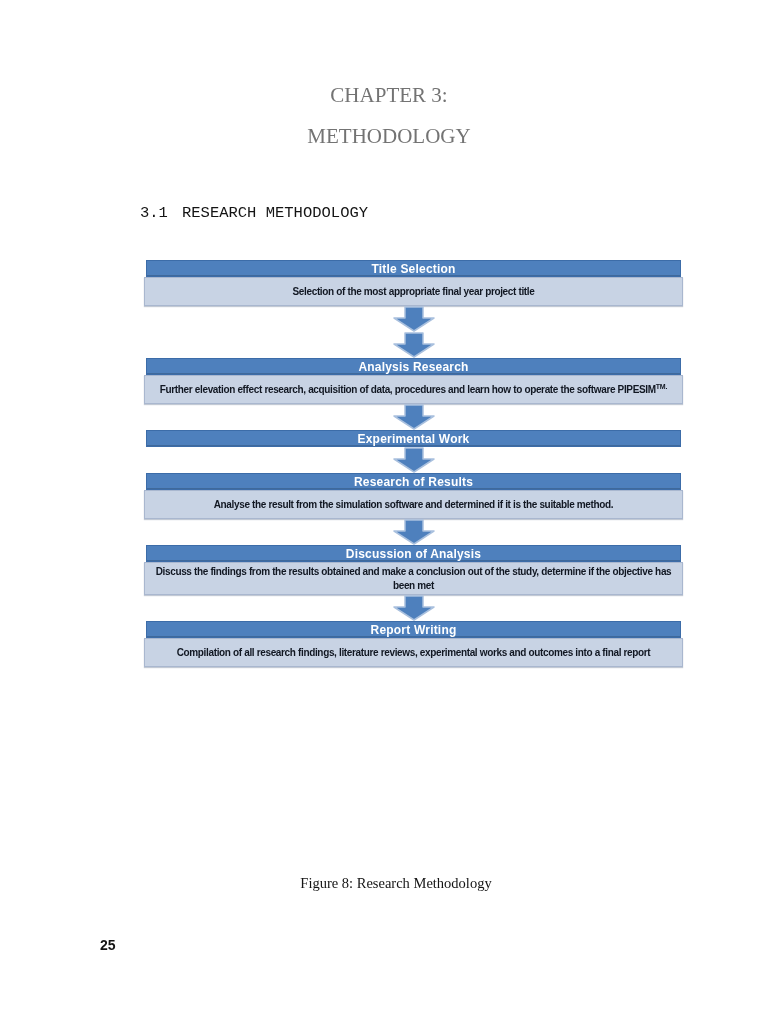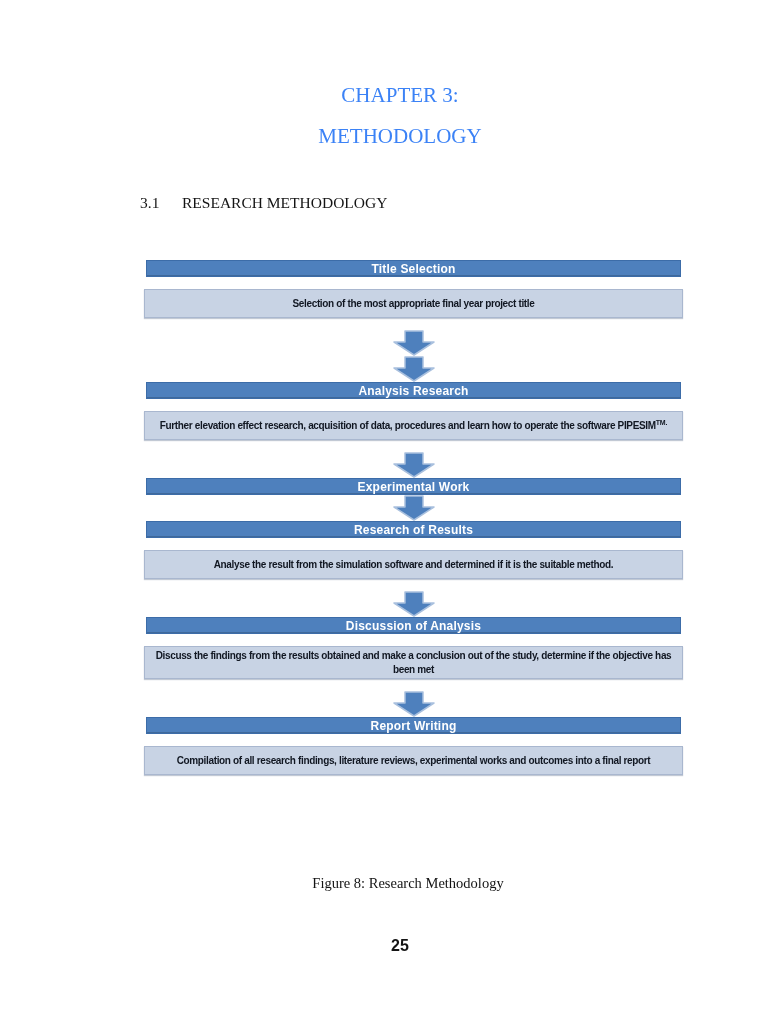--- a/index.html
+++ b/index.html
@@ -16,38 +16,38 @@
     color: #111;
   }
   .page {
     position: absolute;
     inset: 0;
     background: #ffffff;
   }
   .chapter {
     position: absolute;
     top: 84px;
-    left: 100px;
+    left: 89px;
     width: 600px;
     text-align: center;
     font-family: "Liberation Serif", serif;
     font-size: 21px;
-    color: #3b82f6;
+    color: #737373;
   }
   .chapter .line {
     line-height: 22px;
   }
   .chapter .line + .line {
     margin-top: 19px;
   }
   .section {
     position: absolute;
-    top: 194px;
+    top: 204px;
     left: 140px;
-    font-family: Liberation Serif, serif;
+    font-family: Liberation Mono, monospace;
     font-size: 15.5px;
     color: #141414;
     white-space: nowrap;
   }
   .section .secnum {
     display: inline-block;
     width: 42px;
   }
   .flowchart {
     position: absolute;
@@ -65,21 +65,21 @@
     border: 1px solid var(--header-border, #3c6ca8);
     box-shadow: inset 0 -1px 0 rgba(0,0,0,0.18);
     color: var(--header-text, #ffffff);
     font-size: 12px;
     font-weight: bold;
     letter-spacing: 0.2px;
   }
   .step-desc {
     box-sizing: border-box;
     min-height: 29px;
-    margin: 12px -2px;
+    margin: 0 -2px;
     display: flex;
     align-items: center;
     justify-content: center;
     background: var(--desc-bg, #c8d3e4);
     border: 1px solid var(--desc-border, #a9b7cf);
     box-shadow: 0 1px 1px rgba(120,135,160,0.45);
     padding: 2px 3px;
   }
   .desc-text {
     text-align: center;
@@ -101,34 +101,33 @@
   }
   .arrow-row svg polygon {
     fill: var(--arrow-fill, #4e80bd);
     stroke: var(--arrow-stroke, #a9c0de);
     stroke-width: 1.5;
     stroke-linejoin: round;
   }
   .caption {
     position: absolute;
     top: 875px;
-    left: 108px;
+    left: 96px;
     width: 600px;
     text-align: center;
     font-family: "Liberation Serif", serif;
     font-size: 14.5px;
     color: #141414;
   }
   .pagenum {
     position: absolute;
     top: 937px;
     left: 100px;
     width: 600px;
-    text-align: center;
-    font-size: 16px;
+    font-size: 14px;
     font-weight: bold;
     color: #141414;
   }
 </style>
 </head>
 <body>
 
 <div class="page">
 
   <div class="chapter">

